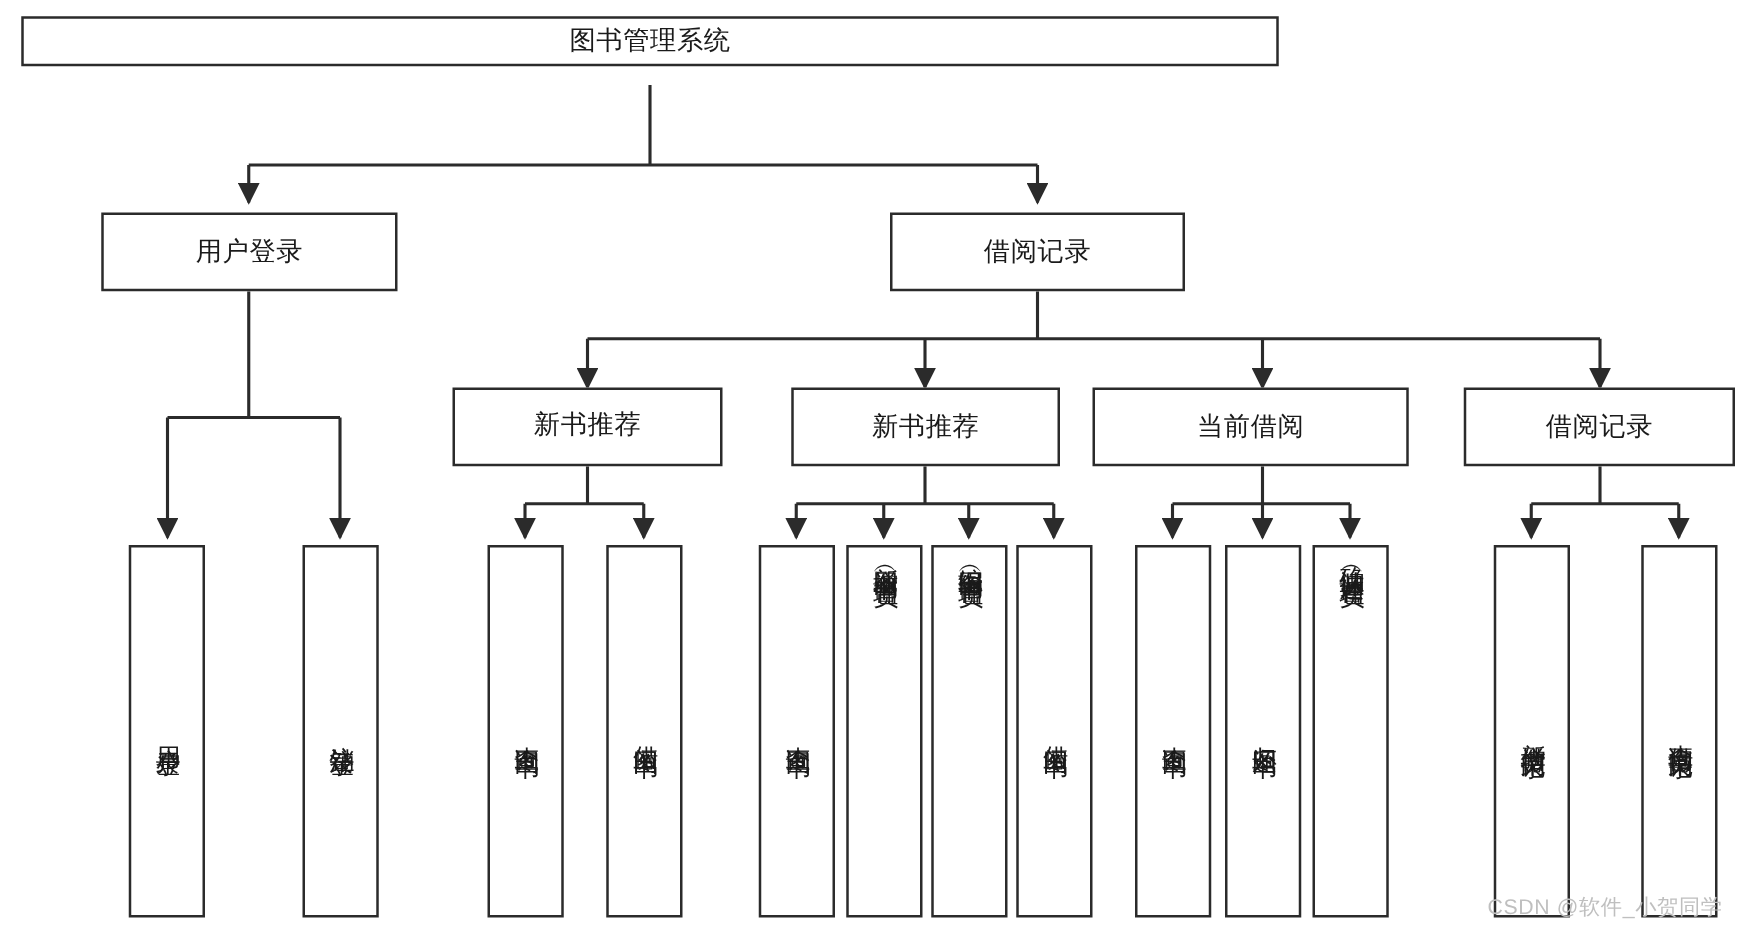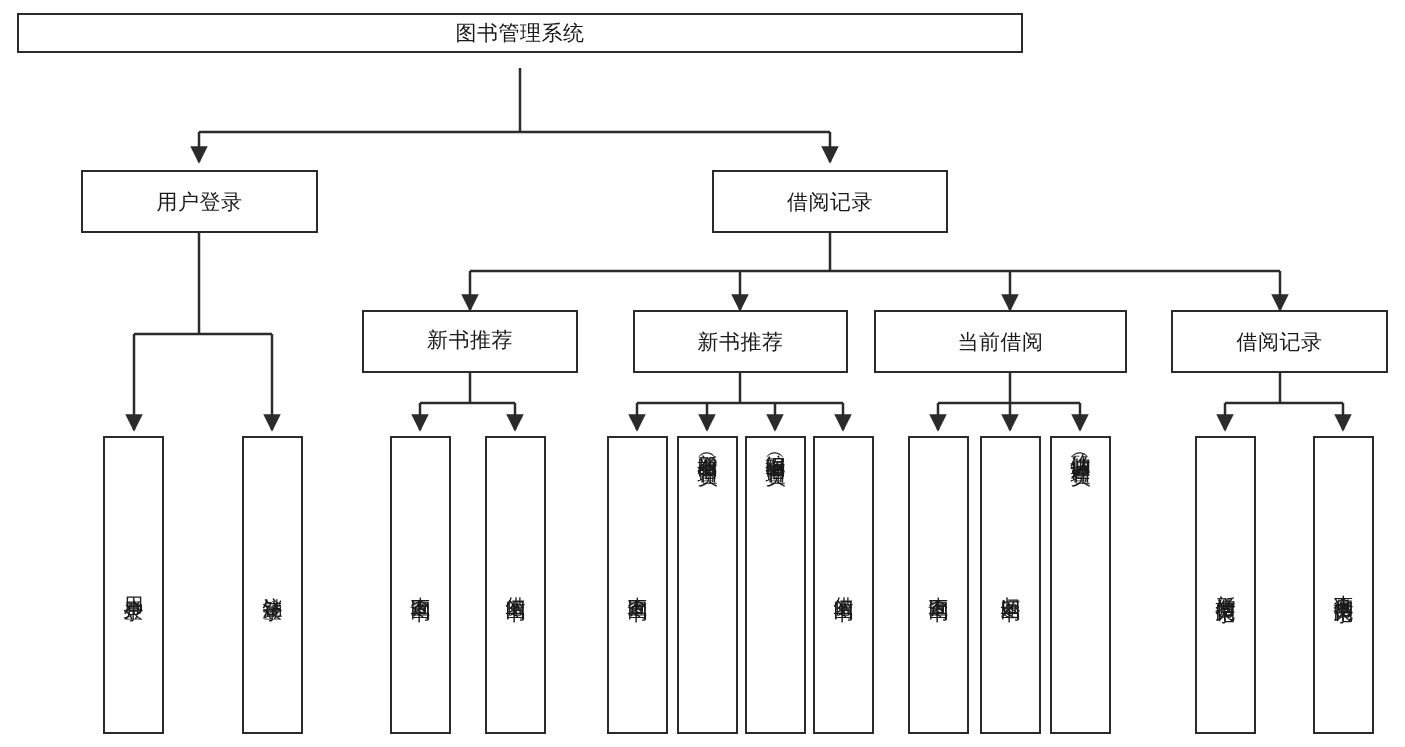--- a/index.html
+++ b/index.html
@@ -182,14 +182,15 @@
     <span class="label">确认归还（管理员）</span>
   </div>
 
   <div class="node vert mid" style="left:1195px; top:436px; width:61px; height:298px;">
     <span class="label">新增借阅记录</span>
   </div>
   <div class="node vert mid" style="left:1313px; top:436px; width:61px; height:298px;">
     <span class="label">查询借阅记录</span>
   </div>
 
+  <div class="watermark" style="left:1190px; top:714px;">CSDN @软件_小贺同学</div>
 
 </div>
 
 </body></html>

